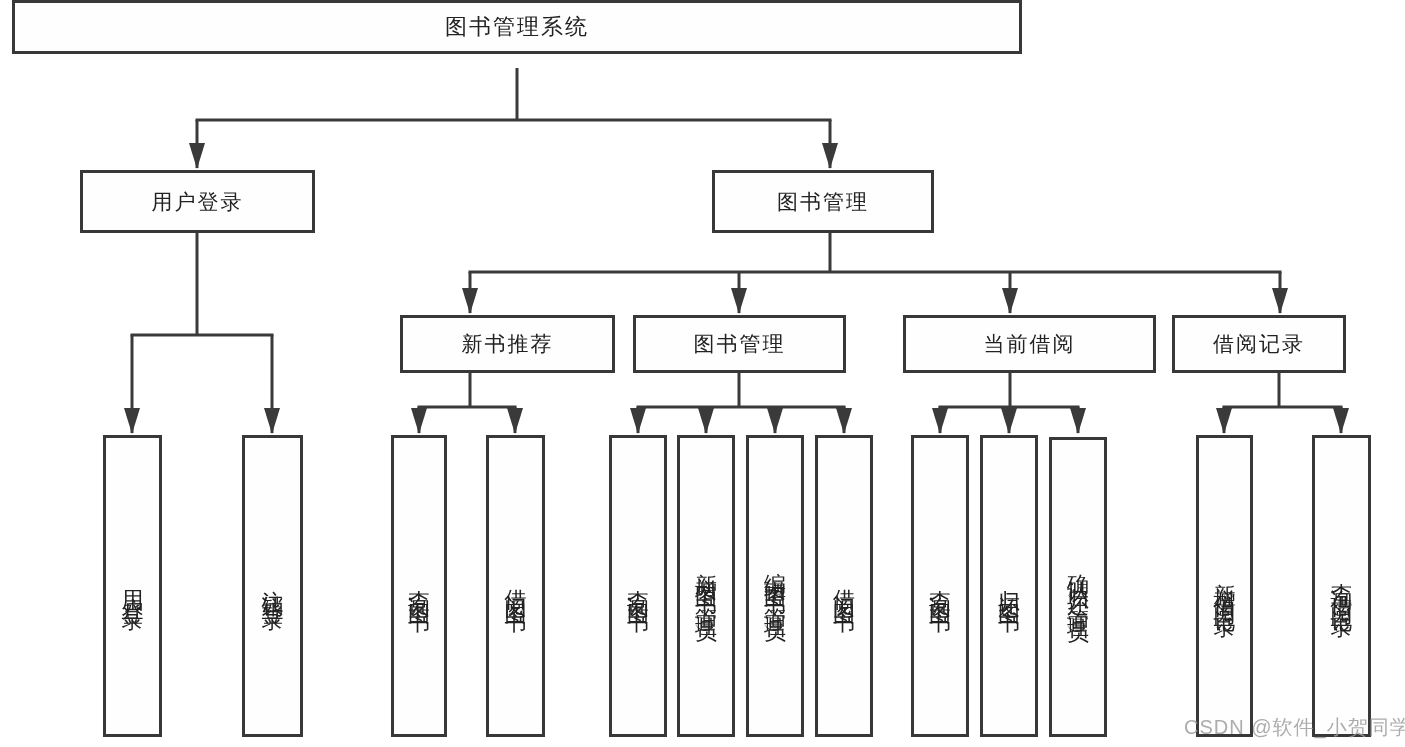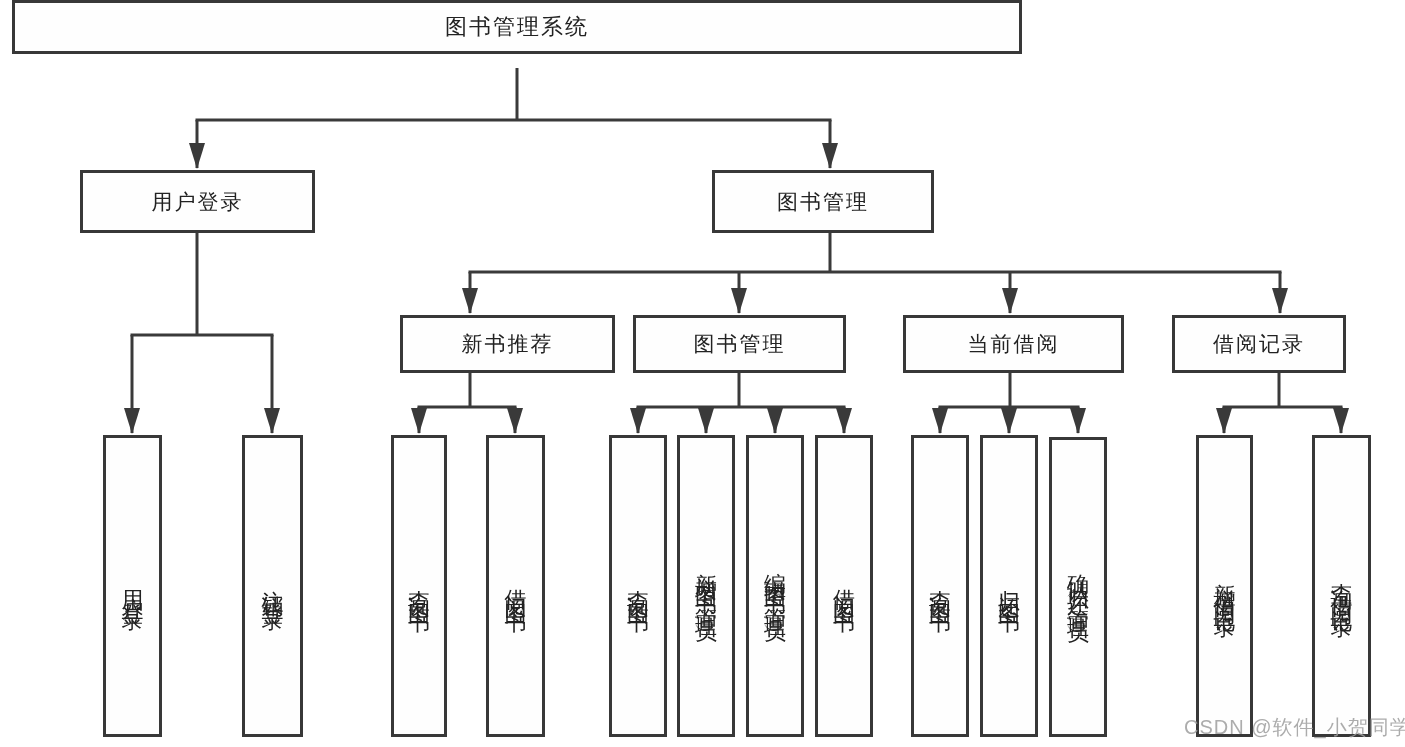--- a/index.html
+++ b/index.html
@@ -102,21 +102,21 @@
     <line x1="1341" y1="407" x2="1341" y2="433" stroke="#3a3a3a" stroke-width="3" marker-end="url(#arw)"></line>
   </svg>
 
   <div class="box root-box" style="left:12px; top:0; width:1010px; height:54px;">图书管理系统</div>
 
   <div class="box h-box" style="left:80px; top:170px; width:235px; height:63px;">用户登录</div>
   <div class="box h-box" style="left:712px; top:170px; width:222px; height:63px;">图书管理</div>
 
   <div class="box h-box" style="left:363px; top:315px; width:215px; height:58px;margin-left:37px;">新书推荐</div>
   <div class="box h-box" style="left:633px; top:315px; width:213px; height:58px;">图书管理</div>
-  <div class="box h-box" style="left:903px; top:315px; width:221px; height:58px;">当前借阅</div>
+  <div class="box h-box" style="left:903px; top:315px; width:253px; height:58px;">当前借阅</div>
   <div class="box h-box" style="left:1172px; top:315px; width:174px; height:58px;">借阅记录</div>
 
   <div class="box leaf-box" style="left:103px; top:435px; width:59px; height:302px;">
     <span class="vtext">用户登录</span>
   </div>
   <div class="box leaf-box" style="left:242px; top:435px; width:61px; height:302px;">
     <span class="vtext">注销登录</span>
   </div>
 
   <div class="box leaf-box" style="left:391px; top:435px; width:56px; height:302px;">

